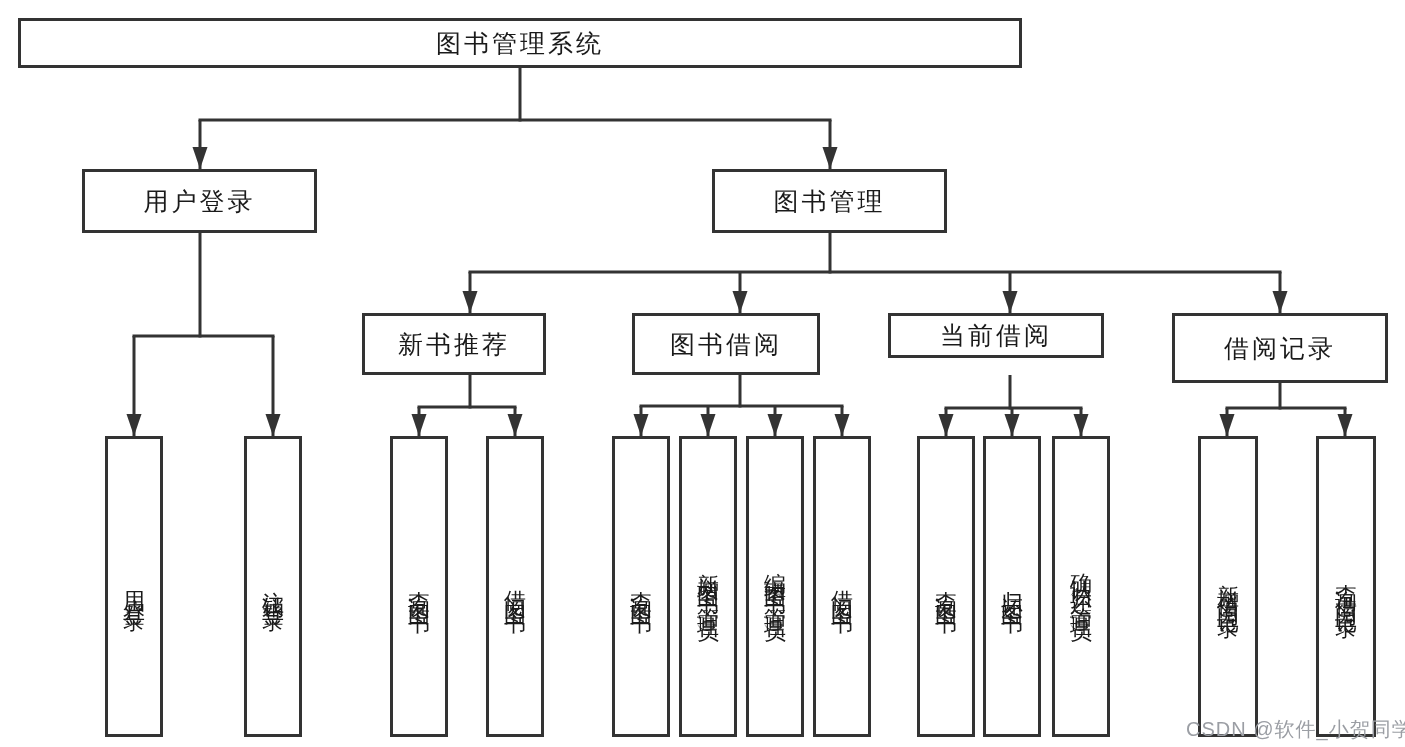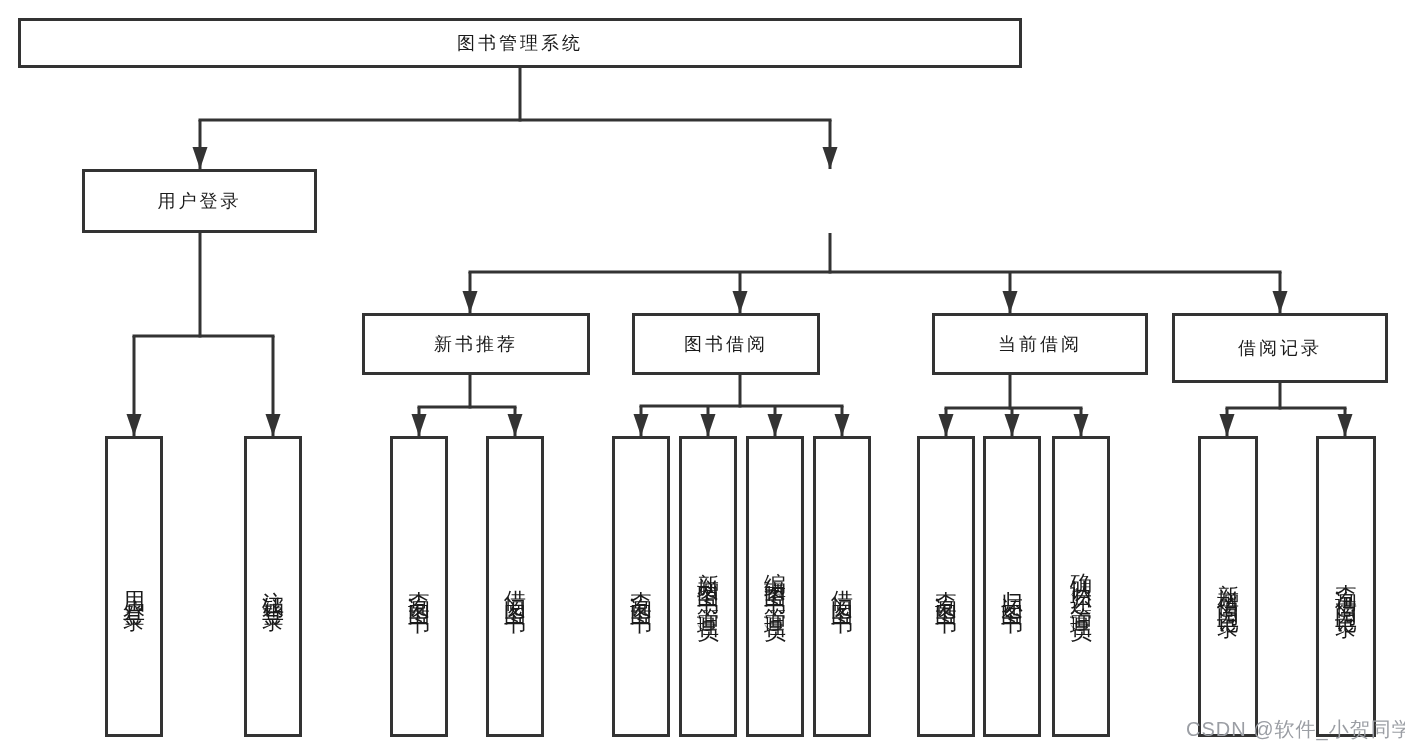--- a/index.html
+++ b/index.html
@@ -26,21 +26,21 @@
   .node {
     position: absolute;
     box-sizing: border-box;
     border: 3px solid #333333;
     background: #ffffff;
     display: flex;
     align-items: center;
     justify-content: center;
     color: #1a1a1a;
     z-index: 2;
-    font-size: 18px;
+    font-size: 25px;
     letter-spacing: 3px;
   }
   .node span {
     display: inline-block;
     white-space: nowrap;
   }
   .vnode {
     font-size: 22px;
   }
   .vnode span {
@@ -127,28 +127,31 @@
     </g>
   </svg>
 
   <div class="node" style="left:18px;top:18px;width:1004px;height:50px">
     <span>图书管理系统</span>
   </div>
 
   <div class="node" style="left:82px;top:169px;width:235px;height:64px">
     <span>用户登录</span>
   </div>
-
-  <div class="node" style="left:362px;top:313px;width:228px;height:62px">
+  <div class="node" style="left:712px;top:169px;width:235px;height:64px">
+    <span>图书管理</span>
+  </div>
+
+  <div class="node" style="left:362px;top:313px;width:184px;height:62px">
     <span>新书推荐</span>
   </div>
   <div class="node" style="left:632px;top:313px;width:188px;height:62px">
     <span>图书借阅</span>
   </div>
-  <div class="node" style="left:932px;top:313px;width:216px;height:62px">
+  <div class="node" style="left:888px;top:313px;width:216px;height:45px">
     <span>当前借阅</span>
   </div>
   <div class="node" style="left:1172px;top:313px;width:216px;height:70px">
     <span>借阅记录</span>
   </div>
 
   <div class="node vnode" style="left:105px;top:436px;width:58px;height:301px">
     <span>用户登录</span>
   </div>
   <div class="node vnode" style="left:244px;top:436px;width:58px;height:301px">

